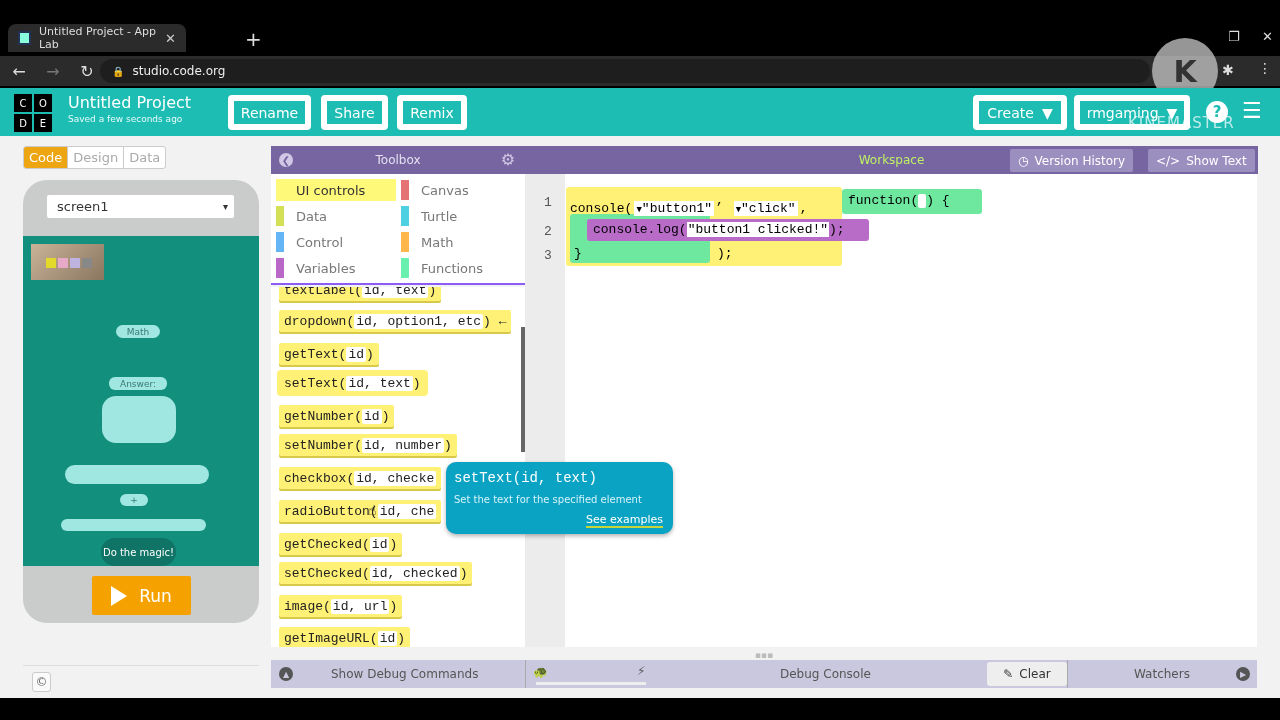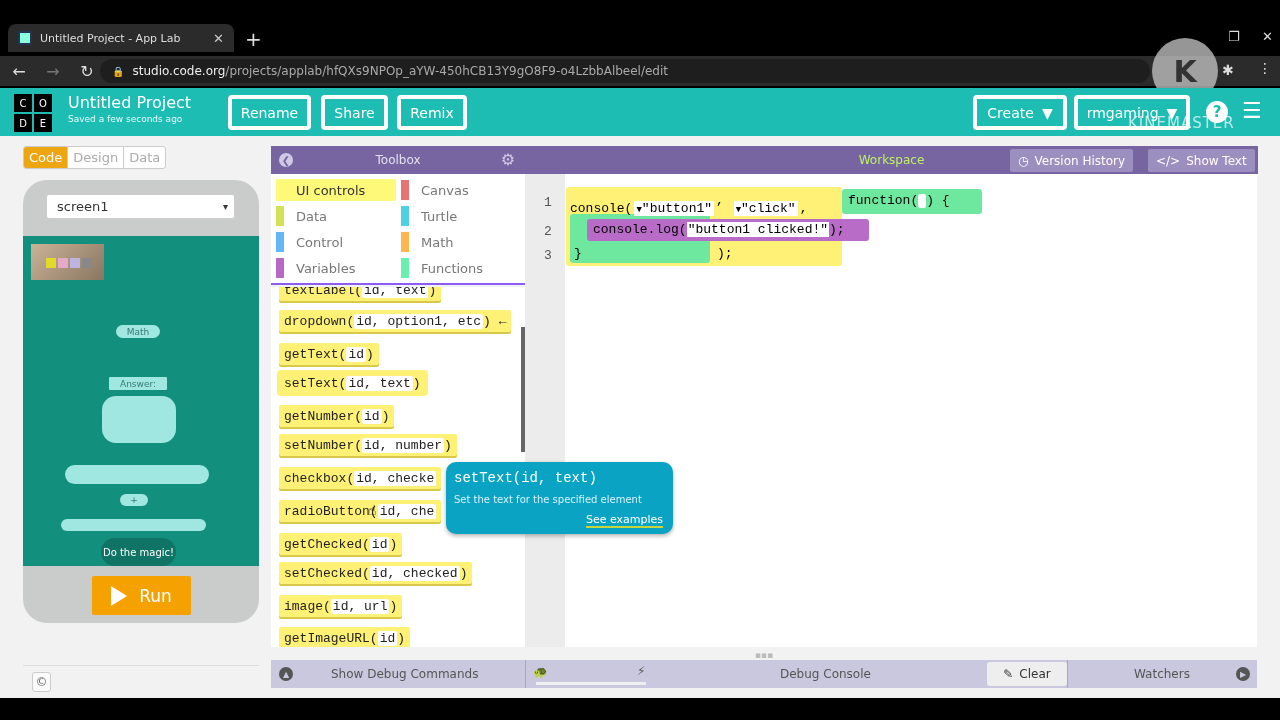--- a/index.html
+++ b/index.html
@@ -1,35 +1,35 @@
 <!DOCTYPE html>
 <html><head>
 <meta charset="utf-8">
 <style>
 *{box-sizing:border-box;margin:0;padding:0}
 body{width:1280px;height:720px;overflow:hidden;background:#000;font-family:"DejaVu Sans",sans-serif;position:relative}
 .mono{font-family:"Liberation Mono","DejaVu Sans Mono",monospace}
 
 .tabbar{position:absolute;left:0;top:0;width:1280px;height:56px;background:#000}
-.tab{position:absolute;left:8px;top:24px;width:226px;height:28px;background:#2b2b2b;border-radius:8px 8px 0 0;display:flex;align-items:center;padding:0 10px;color:#ddd;font-size:11px}
+.tab{position:absolute;left:8px;top:24px;width:178px;height:28px;background:#2b2b2b;border-radius:8px 8px 0 0;display:flex;align-items:center;padding:0 10px;color:#ddd;font-size:11px}
 .tab .fav{width:14px;height:14px;background:#8fd;border:2px solid #235;margin-right:8px;display:inline-block}
 .tab .x{margin-left:auto;font-size:13px;color:#ccc}
 .newtab{position:absolute;left:245px;top:27px;color:#ddd;font-size:20px}
 .winctl{position:absolute;top:29px;color:#ddd;font-size:13px}
 .urlbar{position:absolute;left:0;top:56px;width:1280px;height:30px;background:#2b2b2b;display:flex;align-items:center}
 .nav{color:#ddd;font-size:16px;width:30px;text-align:center;margin-left:4px}
 .omni{position:absolute;left:100px;top:59px;width:1050px;height:24px;background:#1e1e1e;border-radius:12px;color:#aaa;font-size:12px;display:flex;align-items:center;padding-left:12px}
 .omni b{color:#eee;font-weight:normal}
 
 .header{position:absolute;left:0;top:88px;width:1280px;height:48px;background:#1dbdb4;display:flex;align-items:center}
 .logo{position:absolute;left:14px;top:94px;display:grid;grid-template-columns:18px 18px;gap:2px}
 .logo span{background:#000;color:#fff;font-size:10px;width:18px;height:18px;display:flex;align-items:center;justify-content:center}
 .ptitle{position:absolute;left:68px;top:93px;color:#fff;font-size:16px}
 .psub{position:absolute;left:68px;top:114px;color:#e6fbf9;font-size:9px}
-.hbtn{position:absolute;top:95px;height:35px;border:4px solid #ffffff;border-radius:4px;color:#fff;font-size:14px;display:flex;align-items:center;justify-content:center}
+.hbtn{position:absolute;top:95px;height:35px;border:6px solid #ffffff;border-radius:4px;color:#fff;font-size:14px;display:flex;align-items:center;justify-content:center}
 .main{position:absolute;left:0;top:136px;width:1280px;height:562px;background:#f2f2f2}
 
 .modetabs{position:absolute;left:23px;top:146px;display:flex;border:1px solid #ccc;border-radius:3px;overflow:hidden;background:#fff}
 .modetabs div{padding:3px 5px;font-size:13px;color:#aaa;border-right:1px solid #ccc}
 .modetabs .on{background:#eda512;color:#fff}
 .phone{position:absolute;left:23px;top:180px;width:236px;height:443px;background:#c9cccb;border-radius:24px}
 .screensel{position:absolute;left:46px;top:194px;width:189px;height:25px;background:#fff;border:1px solid #ccc;border-radius:3px;font-size:13px;color:#333;display:flex;align-items:center;padding-left:10px}
 .screensel .chev{margin-left:auto;margin-right:6px;font-size:10px}
 .appscreen{position:absolute;left:23px;top:236px;width:236px;height:330px;background:#138f7d}
 .img{position:absolute;left:31px;top:244px;width:73px;height:36px;background:linear-gradient(135deg,#c9b398,#8a7560);}
@@ -80,21 +80,20 @@
   <div class="winctl" style="left:1262px">✕</div>
 </div>
 <div class="urlbar">
   <span class="nav">←</span>
   <span class="nav" style="color:#777">→</span>
   <span class="nav">↻</span>
 </div>
 <div class="omni">
   <span style="margin-right:8px;font-size:10px">🔒</span>
   <b>studio.code.org</b>
-    <span>/projects/applab/hfQXs9NPOp_aYW-450hCB13Y9gO8F9-o4LzbbAlbeel/edit</span>
 </div>
 <div style="position:absolute;left:1152px;top:38px;width:66px;height:66px;border-radius:50%;background:rgba(200,200,200,.75);display:flex;align-items:center;justify-content:center;font-size:30px;font-weight:bold;color:#333">K</div>
 <div style="position:absolute;left:1222px;top:62px;color:#ddd;font-size:14px">✱</div>
 <div style="position:absolute;left:1258px;top:60px;color:#ddd;font-size:14px">⋮</div>
 
 <div class="header"></div>
 <div class="logo">
   <span>C</span>
   <span>O</span>
   <span>D</span>
@@ -129,21 +128,21 @@
     <span>screen1</span>
     <span class="chev">▾</span>
   </div>
 <div class="appscreen"></div>
 <div class="img"></div>
 <div class="cube" style="left:46px;background:#e3d92a"></div>
 <div class="cube" style="left:58px;background:#e7a9c8"></div>
 <div class="cube" style="left:70px;background:#bfb3e0"></div>
 <div class="cube" style="left:82px;background:#888"></div>
 <div class="pill" style="left:116px;top:325px;width:44px;height:13px;border-radius:7px">Math</div>
-<div class="pill" style="left:109px;top:377px;width:58px;height:13px;border-radius:1px">Answer:</div>
+<div class="pill" style="left:109px;top:377px;width:58px;height:13px;border-radius:6px">Answer:</div>
 <div class="pill" style="left:102px;top:396px;width:74px;height:47px;border-radius:14px"></div>
 <div class="pill" style="left:65px;top:465px;width:144px;height:19px;border-radius:10px"></div>
 <div class="pill" style="left:120px;top:494px;width:28px;height:12px;border-radius:6px">+</div>
 <div class="pill" style="left:61px;top:519px;width:145px;height:12px;border-radius:6px"></div>
 <div class="pill" style="left:101px;top:538px;width:75px;height:28px;border-radius:14px;background:#0f7365;color:#fff;font-size:10px">Do the magic!</div>
 <div class="run">
     <span class="tri"></span>
     <span>Run</span>
   </div>
 <div class="leftdiv"></div>

